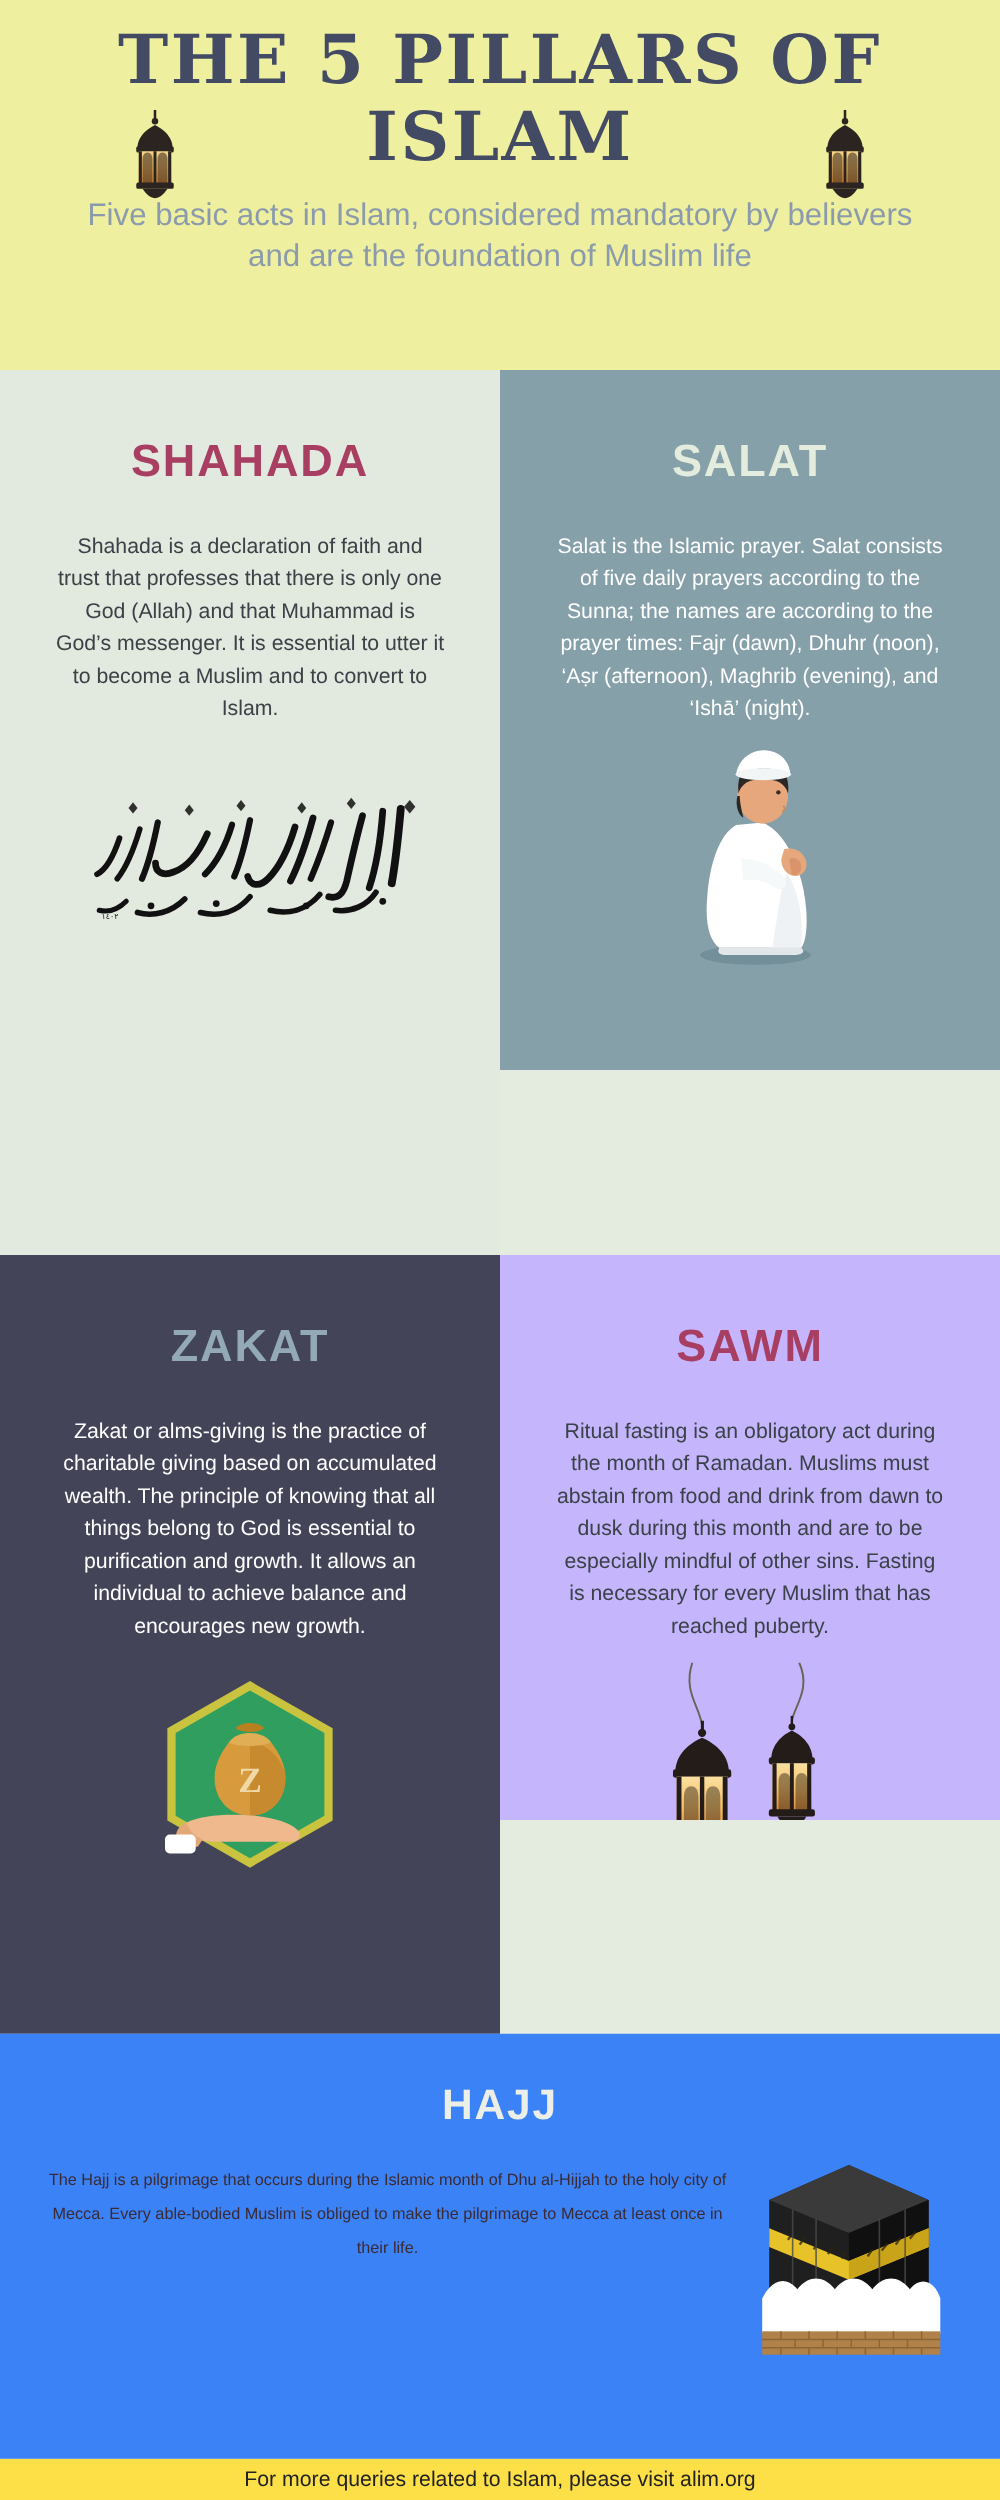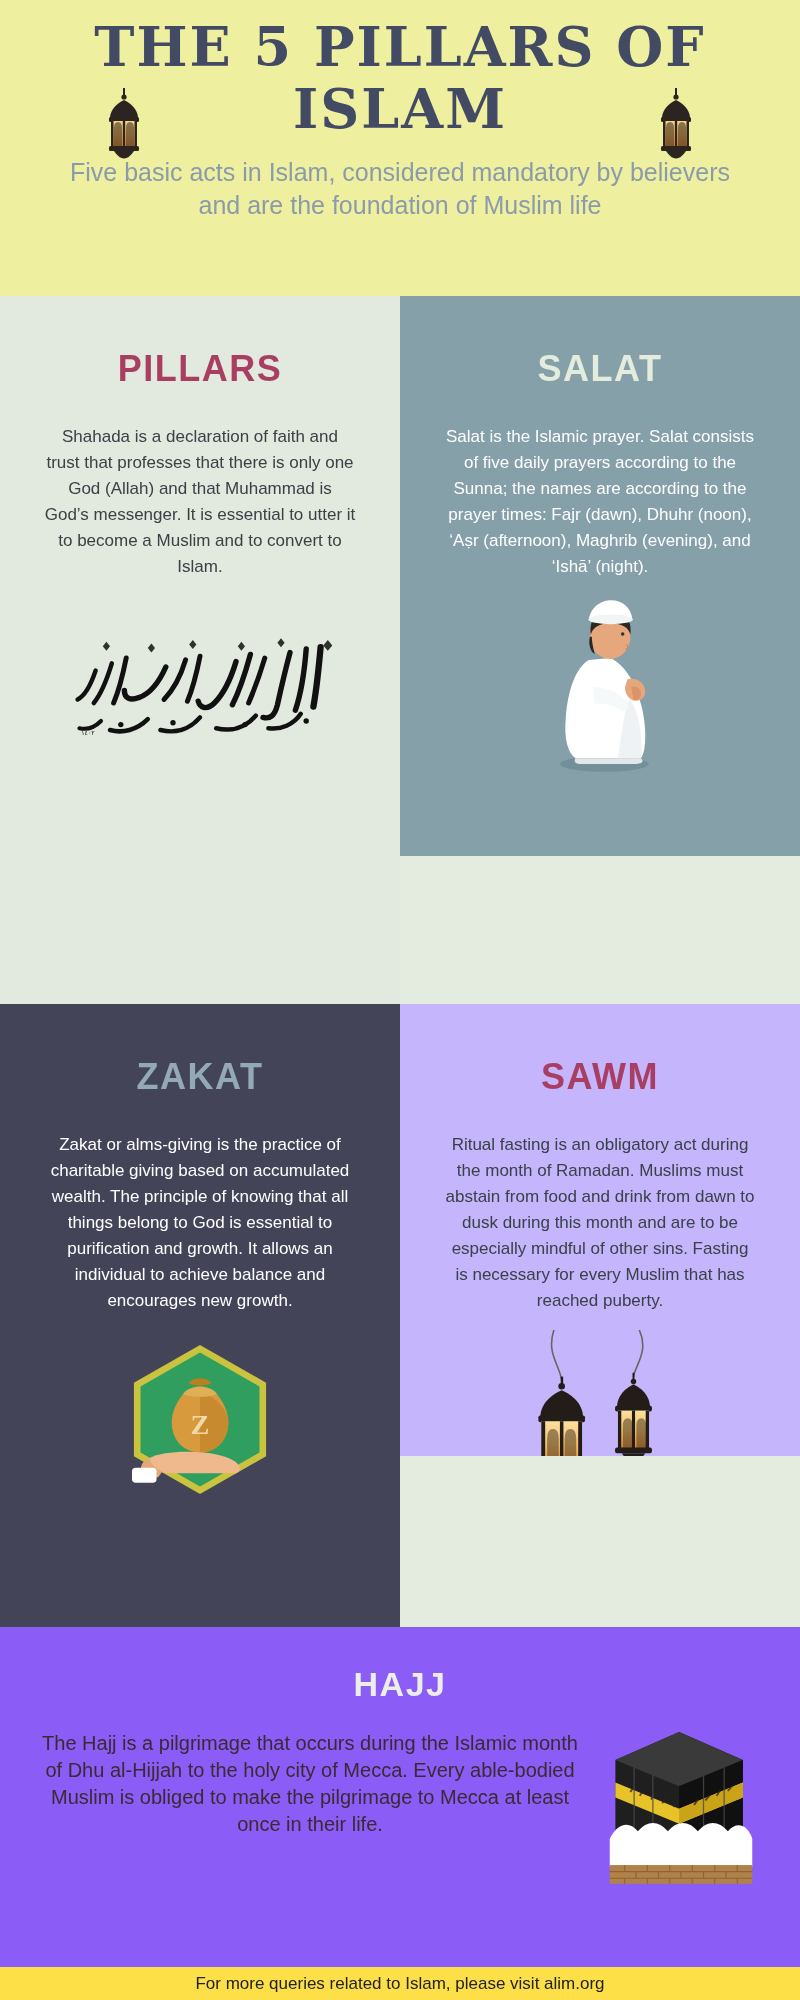--- a/index.html
+++ b/index.html
@@ -43,21 +43,21 @@
 
   
   .row { display:flex; width:800px; }
   .cell { width:400px; position:relative; overflow:hidden; }
   .cell.wide { width:800px; }
 
   .c-shahada { background:#e2e9de; height:708px; }
   .c-salat   { background:#86a0aa; height:560px; }
   .c-zakat   { background:#434458; height:623px; }
   .c-sawm    { background:#c4b5fd; height:452px; }
-  .c-hajj    { background:#8b5cf6; height:340px; }
+  .c-hajj    { background:#3b82f6; height:340px; }
 
   .pillar-title {
     text-align:center;
     font-size:36px;
     font-weight:bold;
     letter-spacing:1.5px;
     padding-top:52px;
   }
   .t-shahada { color:#a93e63; }
   .t-salat   { color:#e3ecdd; }
@@ -71,21 +71,21 @@
     line-height:26px;
     padding:34px 44px 0 44px;
   }
   .b-dark  { color:#3a4147; }
   .b-light { color:#ffffff; }
 
   .hajj-inner { display:flex; padding:0 34px; margin-top:22px; }
   .hajj-text {
     flex:1;
     text-align:center;
-    font-size:20px;
+    font-size:13px;
     line-height:27px;
     color:#3b2a33;
     padding-right:10px;
     padding-top:4px;
   }
   .hajj-art { width:170px; display:flex; align-items:flex-start; justify-content:center; }
 
   
   .art { display:flex; align-items:center; justify-content:center; }
   .art-shahada { margin-top:30px; height:150px; }
@@ -151,21 +151,21 @@
         <path d="M12 63 Q22 78 32 63 Z" fill="#2b2420"></path>
       </svg>
     </span>
 
     <div class="subtitle">Five basic acts in Islam, considered mandatory by believers and are the foundation of Muslim life</div>
   </div>
 
   <div class="row">
 
     <div class="cell c-shahada">
-      <div class="pillar-title t-shahada">PILLARS</div>
+      <div class="pillar-title t-shahada">SHAHADA</div>
       <div class="pillar-body b-dark">Shahada is a declaration of faith and trust that professes that there is only one God (Allah) and that Muhammad is God’s messenger. It is essential to utter it to become a Muslim and to convert to Islam.</div>
       <div class="art art-shahada">
         <svg viewBox="0 0 300 120" width="270" height="120">
           <g fill="none" stroke="#111" stroke-linecap="round" stroke-linejoin="round">
             <path d="M284 18 C282 40 280 62 276 84" stroke-width="7"></path>
             <path d="M268 20 C266 46 262 70 256 88" stroke-width="6"></path>
             <path d="M250 24 C244 46 240 64 236 82 C233 94 228 98 220 96" stroke-width="6"></path>
             <path d="M222 30 C216 50 210 66 204 80" stroke-width="5.5"></path>
             <path d="M206 26 C200 48 194 66 186 82" stroke-width="6"></path>
             <path d="M190 34 C184 54 176 70 166 80 C158 88 150 86 148 78" stroke-width="6"></path>

